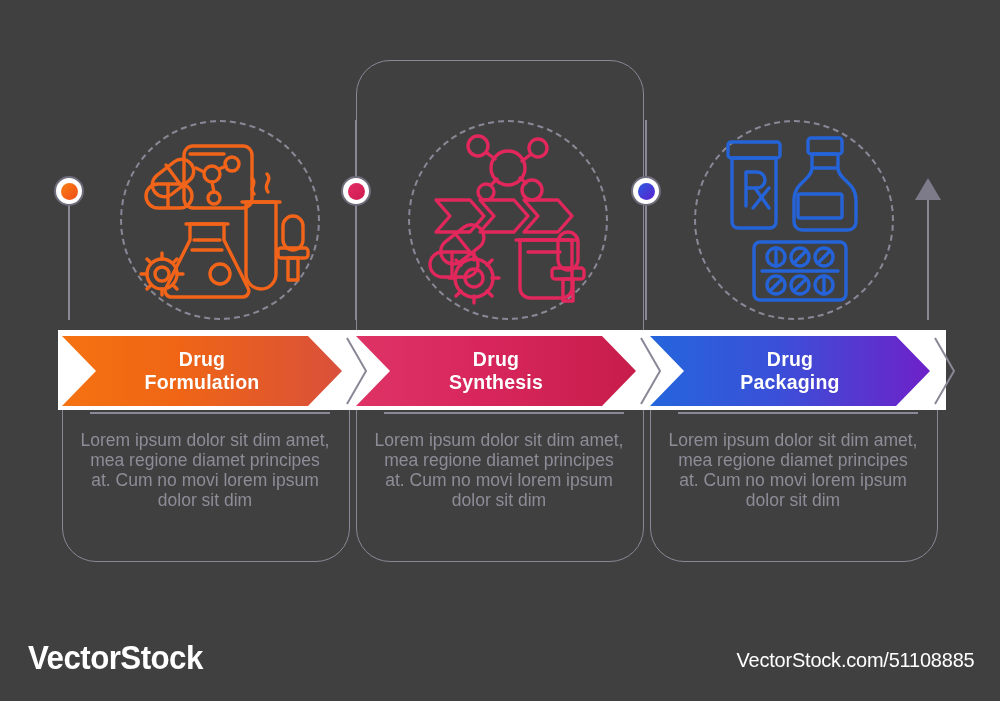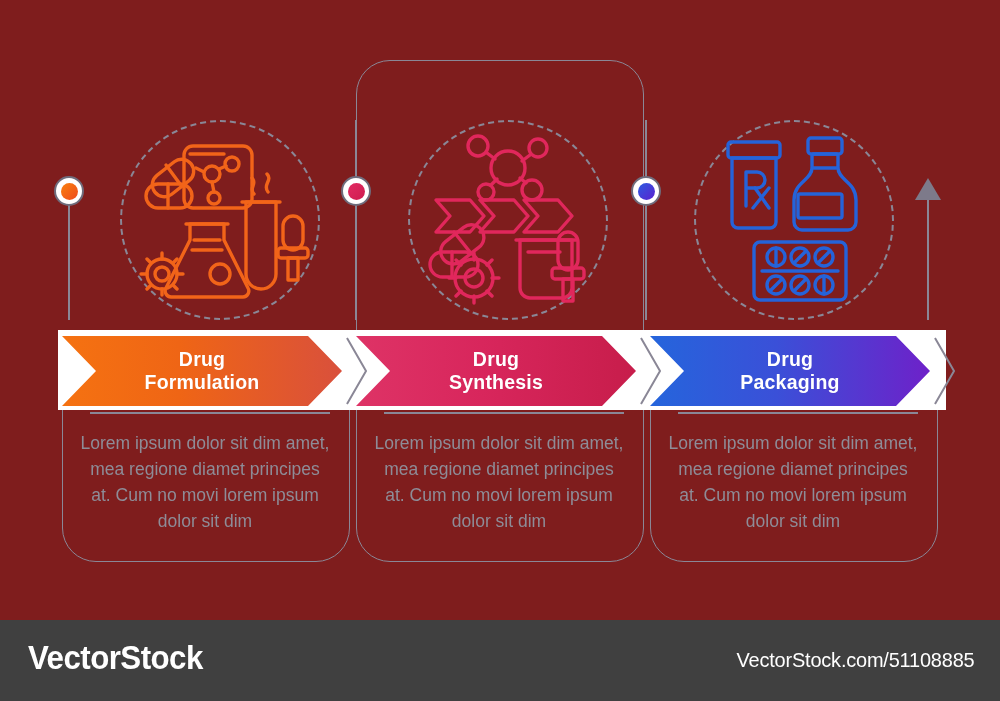--- a/index.html
+++ b/index.html
@@ -4,21 +4,21 @@
 <title>Drug Process Infographic</title>
 <style>
   html,body{margin:0;padding:0;}
   body{
     width:1000px;height:701px;
     background:#ffffff;
     font-family:"Liberation Sans",sans-serif;
     overflow:hidden;
     position:relative;
   }
-  .stage{position:absolute;left:0;top:0;width:1000px;height:620px;background:#7f1d1d;}
+  .stage{position:absolute;left:0;top:0;width:1000px;height:620px;background:#404040;}
 
   
   .card-outline{
     position:absolute;
     border:1.6px solid #8a8796;
     border-radius:34px;
     box-sizing:border-box;
     background:transparent;
   }
   
@@ -59,21 +59,21 @@
     text-shadow:0 0 1px rgba(0,0,0,.08);
   }
   .chev-ghost{
     position:absolute;width:26px;height:70px;
   }
   .under-rule{position:absolute;height:2.2px;background:#8a8796;}
 
   
   .body-text{
     position:absolute;width:250px;
-    color:#8e8c97;font-size:17.5px;line-height:26px;
+    color:#8e8c97;font-size:17.5px;line-height:20px;
     text-align:center;
   }
   
   .footer{
     position:absolute;left:0;top:620px;width:1000px;height:81px;background:#404040;
   }
   .brand{
     position:absolute;left:28px;top:18px;
     color:#fff;font-size:34px;font-weight:bold;letter-spacing:-.6px;
     font-family:"Liberation Sans",sans-serif;

